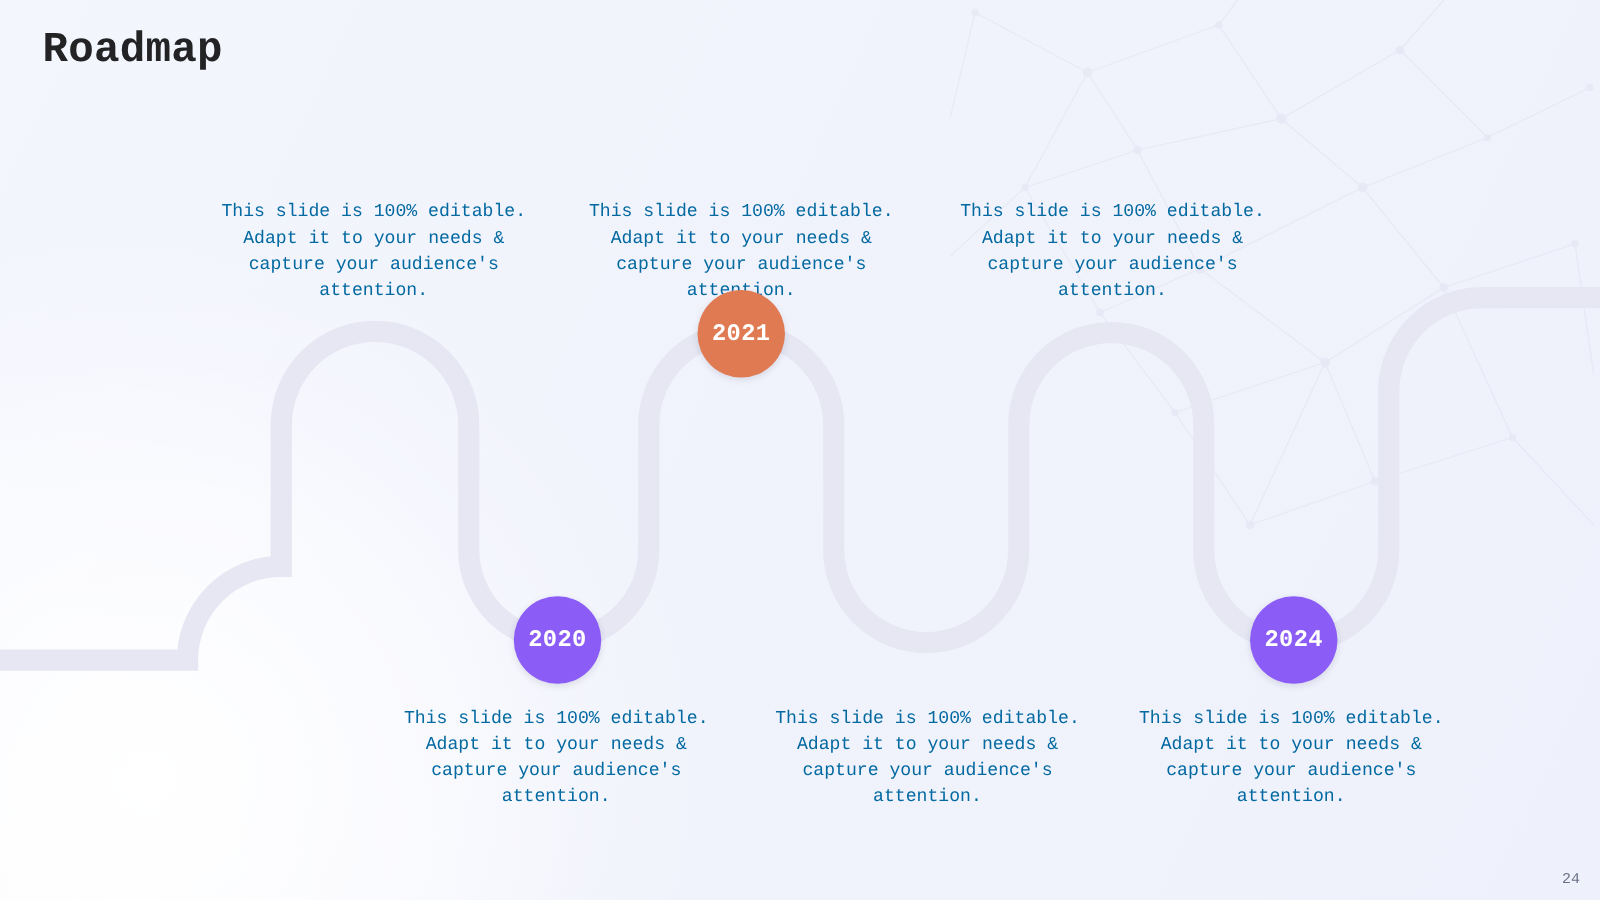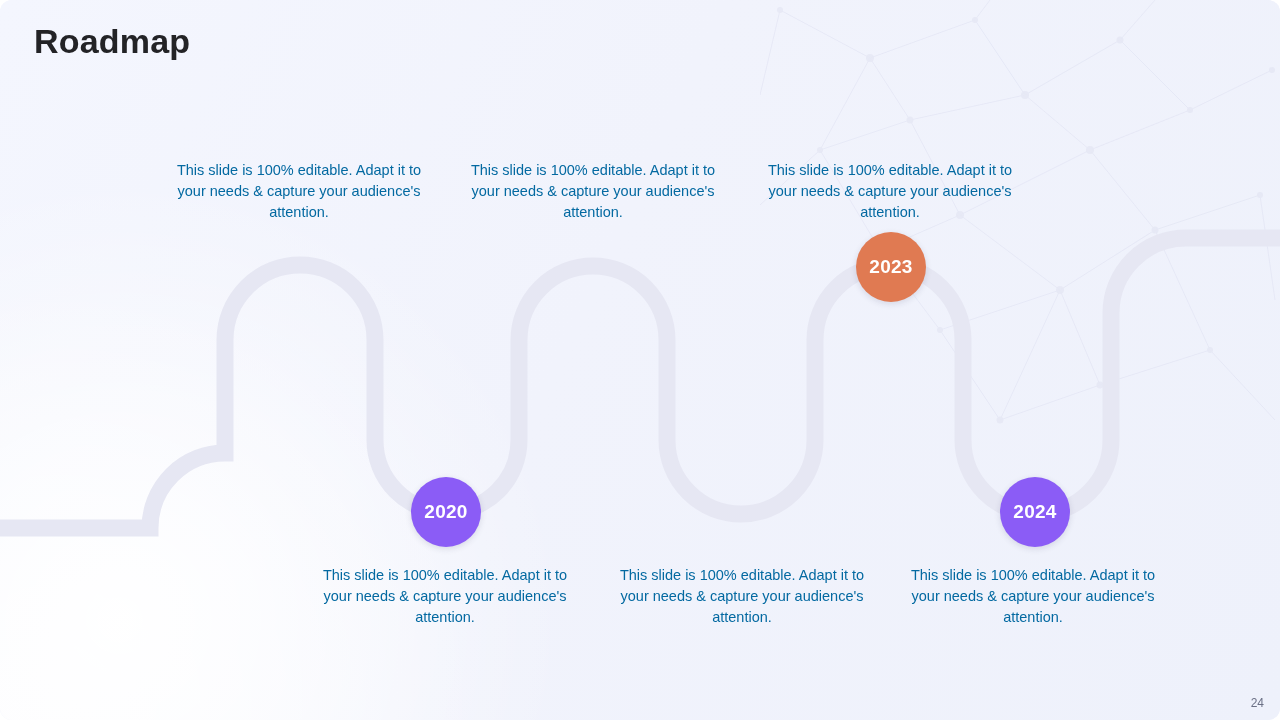--- a/index.html
+++ b/index.html
@@ -6,22 +6,21 @@
     margin: 0;
     padding: 0;
     background: #ffffff;
   }
   #slide {
     position: relative;
     width: 1280px;
     height: 720px;
     overflow: hidden;
     background: #f2f4fd;
-    font-family: Liberation Sans, sans-serif;
-    border-radius: 12px;
+    font-family: Liberation Mono, monospace;
   }
   
   .bg-base {
     position: absolute;
     inset: 0;
     background:
       radial-gradient(circle at 120px 620px, rgba(255,255,255,0.95) 0%, rgba(255,255,255,0.55) 14%, rgba(255,255,255,0.0) 34%),
       radial-gradient(circle at 60px 700px, rgba(255,255,255,0.75) 0%, rgba(255,255,255,0.0) 30%),
       linear-gradient(115deg, #f4f6fe 0%, #f1f3fc 45%, #eef1fb 100%);
   }
@@ -163,18 +162,18 @@
 
   <div class="caption" style="left:164px; top:160px;">This slide is 100% editable. Adapt it to your needs &amp; capture your audience's attention.</div>
   <div class="caption" style="left:458px; top:160px;">This slide is 100% editable. Adapt it to your needs &amp; capture your audience's attention.</div>
   <div class="caption" style="left:755px; top:160px;">This slide is 100% editable. Adapt it to your needs &amp; capture your audience's attention.</div>
 
   <div class="caption" style="left:310px; top:565px;">This slide is 100% editable. Adapt it to your needs &amp; capture your audience's attention.</div>
   <div class="caption" style="left:607px; top:565px;">This slide is 100% editable. Adapt it to your needs &amp; capture your audience's attention.</div>
   <div class="caption" style="left:898px; top:565px;">This slide is 100% editable. Adapt it to your needs &amp; capture your audience's attention.</div>
 
   <div class="node bottom" style="left:411px; top:477px;">2020</div>
-  <div class="node top" style="left:856px; top:232px;">2023</div>
+  <div class="node top" style="left:558px; top:232px;">2021</div>
   <div class="node bottom" style="left:1000px; top:477px;">2024</div>
 
   <div class="page-num">24</div>
 
 </div>
 
 </body></html>

